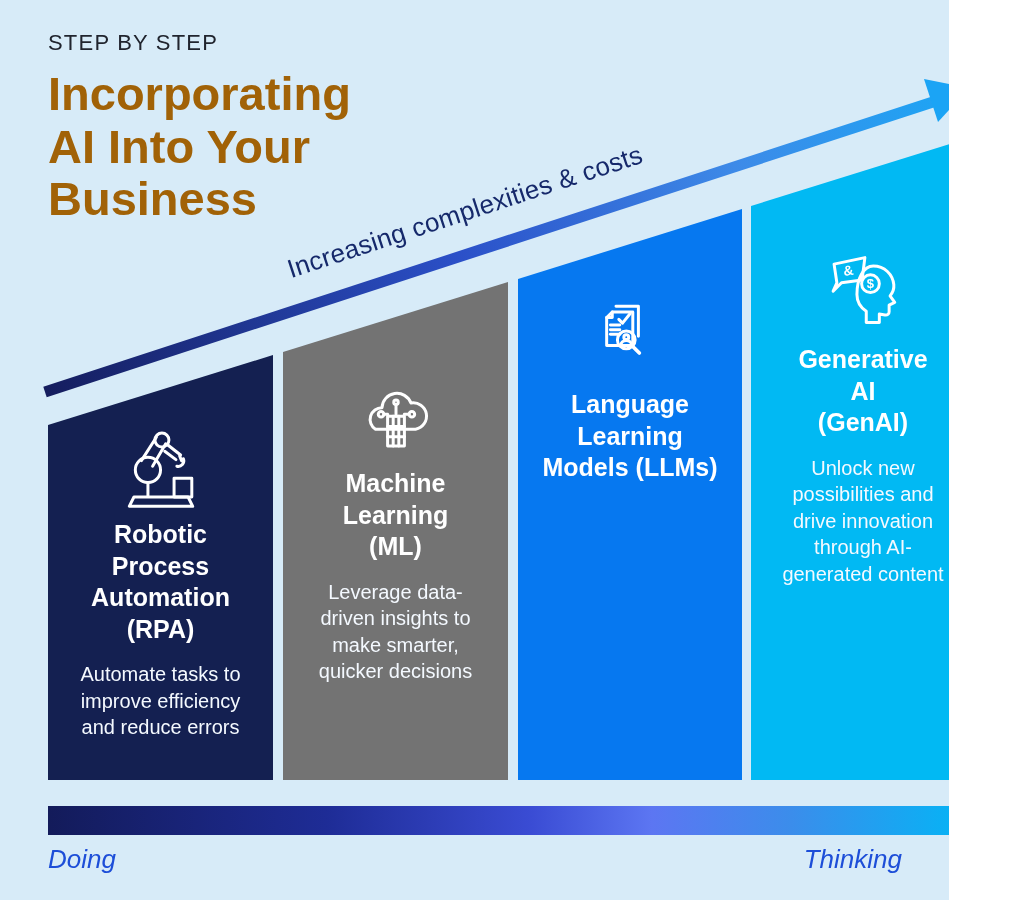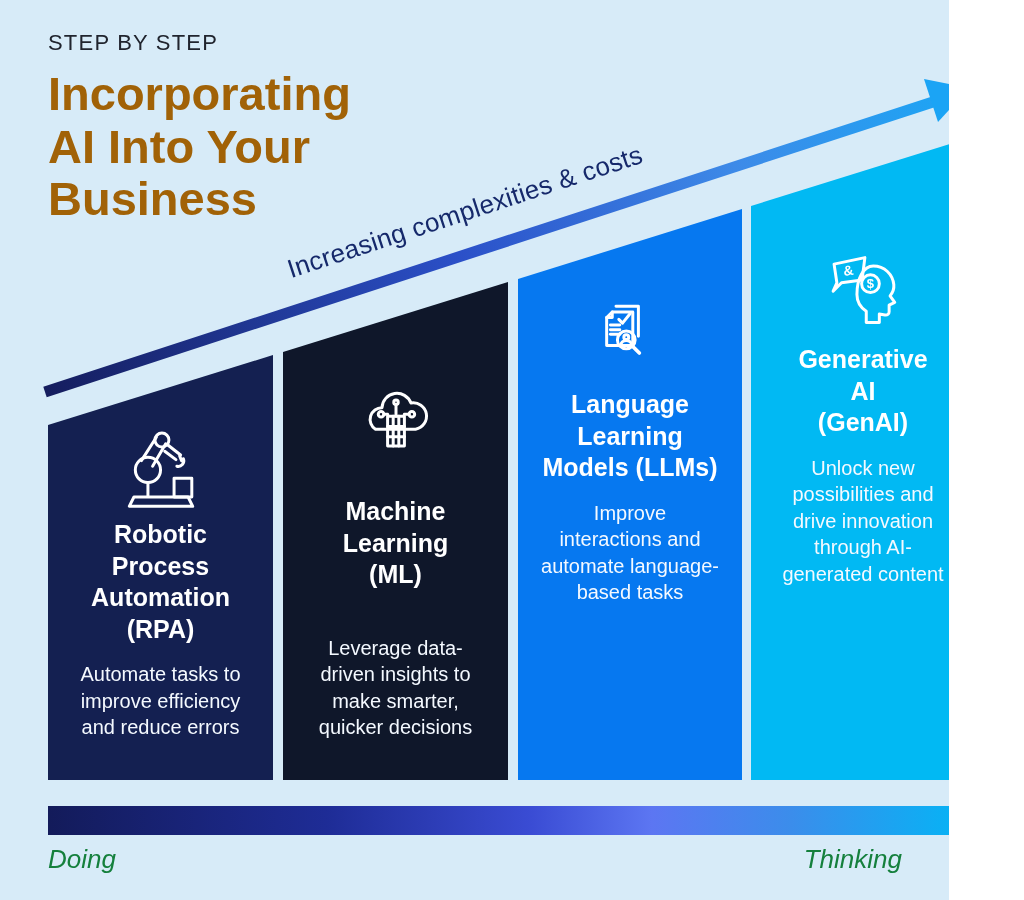--- a/index.html
+++ b/index.html
@@ -30,21 +30,21 @@
   .icon-box svg{width:84px;height:84px;display:block;}
   .icon-box path,.icon-box circle,.icon-box rect,.icon-box line,.icon-box polyline{
     fill:none;stroke:#ffffff;stroke-width:3.2;stroke-linecap:round;stroke-linejoin:round;}
   .icon-box text{stroke:none;fill:#ffffff;font-family:"Liberation Sans",sans-serif;font-weight:700;}
   .col-title{margin-top:8px;font-size:25px;font-weight:700;line-height:1.26;}
   .col-desc{margin-top:16px;font-size:20px;font-weight:400;line-height:1.33;color:#f4f9ff;}
 
   
   .spectrum-bar{position:absolute;left:48px;top:806px;width:929px;height:29px;
     background:linear-gradient(90deg,#131b5a 0%,#1e2c96 30%,#3a4cd4 52%,#5c76f2 65%,#3b8deb 80%,#01b7f6 100%);}
-  .axis-label{position:absolute;top:844px;font-size:26px;font-style:italic;color:#15803d;font-weight:400;}
+  .axis-label{position:absolute;top:844px;font-size:26px;font-style:italic;color:#1d4ed8;font-weight:400;}
   .axis-left{left:48px;}
   .axis-right{right:47px;}
 </style>
 </head>
 <body>
 
 <div class="canvas">
 
   <div class="header">
     <div class="eyebrow">STEP BY STEP</div>
@@ -71,21 +71,21 @@
     </div>
     <div class="col-title pre">Robotic
 Process
 Automation
 (RPA)</div>
     <div class="col-desc pre">Automate tasks to
 improve efficiency
 and reduce errors</div>
   </div>
 
-  <div class="column col-2" style="background: #0f172a; gap: 28px;">
+  <div class="column col-2" style="background: #737373;">
     <div class="icon-box">
       <svg viewBox="0 0 90 90">
         <path d="M23 57 A12.5 12.5 0 0 1 30 34 A16 16 0 0 1 61 29 A12 12 0 0 1 66 57 Z"></path>
         <circle cx="29" cy="41" r="3"></circle>
         <circle cx="62" cy="41" r="3"></circle>
         <circle cx="45" cy="28" r="2.4" fill="#ffffff"></circle>
         <path d="M32 41 H36"></path>
         <path d="M59 41 H54"></path>
         <path d="M45 31 V43"></path>
         <rect class="mask" x="36" y="43" width="18" height="32" fill="#1132b3"></rect>
@@ -116,24 +116,20 @@
         <path d="M24 40 H34"></path>
         <circle class="mask" cx="41" cy="46" r="9.5" fill="#0678f0"></circle>
         <circle cx="41" cy="43" r="2.6"></circle>
         <path d="M35.5 51 a5.5 4.5 0 0 1 11 0"></path>
         <path d="M48 53 L55 60" style="stroke-width:4"></path>
       </svg>
     </div>
     <div class="col-title pre">Language
 Learning
 Models (LLMs)</div>
-    <div class="col-desc pre">Improve
-interactions and
-automate language-
-based tasks</div>
   </div>
 
   <div class="column col-4" style="background: rgb(1, 185, 243);">
     <div class="icon-box">
       <svg viewBox="0 0 90 90">
         <path d="M56 15 c12 0 21 9 22 20 c0.5 5 -1.5 9 -4 12 l5 7 l-6 3 v7 c0 2.5 -2 4 -4.5 3.5 l-6 -1 v9 h-14 v-12 c-6 -4 -10 -10 -10 -18 c0 -17 7 -30.5 17.5 -30.5 z"></path>
         <circle cx="53" cy="34" r="9.5"></circle>
         <text x="53" y="39" font-size="14" text-anchor="middle">$</text>
         <path class="mask" d="M14 13 L47 6 L44 30 L22 33 L13 42 L17 33 Z" fill="#01b9f3"></path>
         <text x="30" y="25" font-size="15" text-anchor="middle" transform="rotate(-8 30 25)">&amp;</text>

